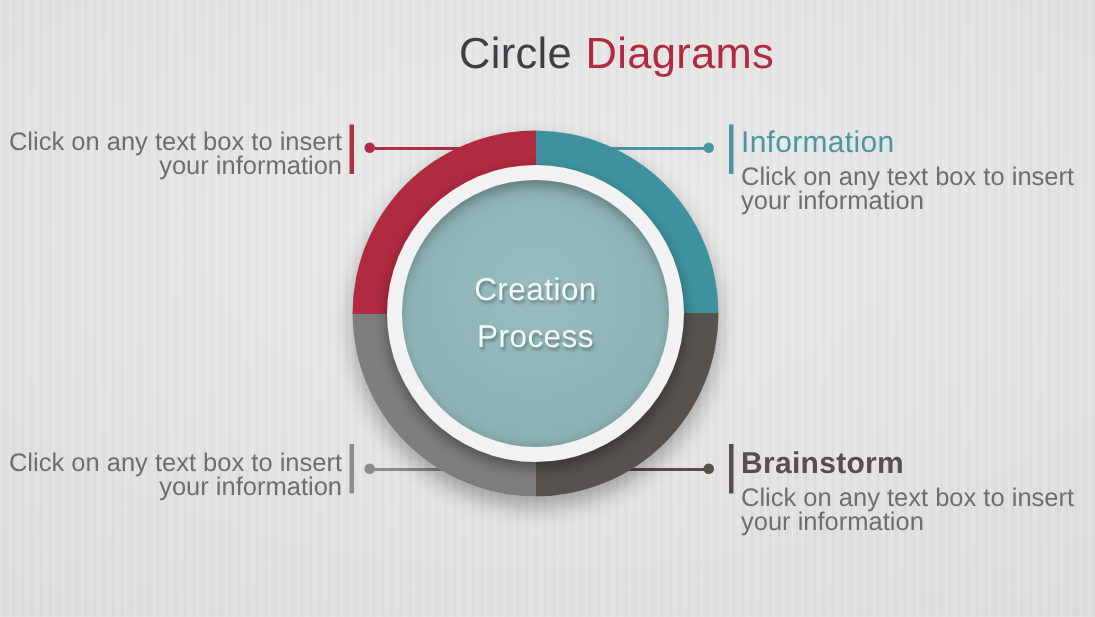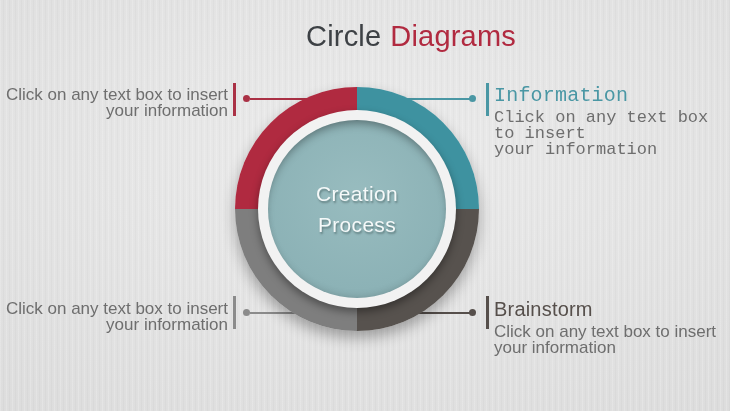--- a/index.html
+++ b/index.html
@@ -90,21 +90,21 @@
     line-height: 31px;
     text-align: center;
     white-space: pre-line;
     text-shadow: 1px 2px 2px rgba(30,50,50,0.42);
     letter-spacing: 0.3px;
   }
 
   
   .label-block { position: absolute; z-index: 3; }
   .lb-tl { top: 84px;  right: 502px; text-align: right; }
-  .lb-tr { top: 84px;  left: 494px;  text-align: left; font-family: Liberation Mono, monospace; }
+  .lb-tr { top: 84px;  left: 494px;  text-align: left; }
   .lb-bl { top: 298px; right: 502px; text-align: right; }
   .lb-br { top: 298px; left: 494px;  text-align: left; }
 
   .item-label {
     font-size: 20px;
     line-height: 23px;
     font-weight: 400;
     letter-spacing: 0.2px;
   }
   .item-caption {
@@ -160,18 +160,18 @@
     <div class="item-caption" style="color: rgb(110, 110, 110);">Click on any text box to insert
 your information</div>
   </div>
 
   <div class="label-block lb-bl">
     <div class="item-caption" style="color: rgb(110, 110, 110);">Click on any text box to insert
 your information</div>
   </div>
 
   <div class="label-block lb-br">
-    <div class="item-label" style="color: rgb(86, 79, 75);">Brainstorm</div>
+    <div class="item-label" style="color: rgb(86, 79, 75); font-weight: bold;">Brainstorm</div>
     <div class="item-caption" style="color: rgb(110, 110, 110);">Click on any text box to insert
 your information</div>
   </div>
 
 </div>
 
 </body></html>

